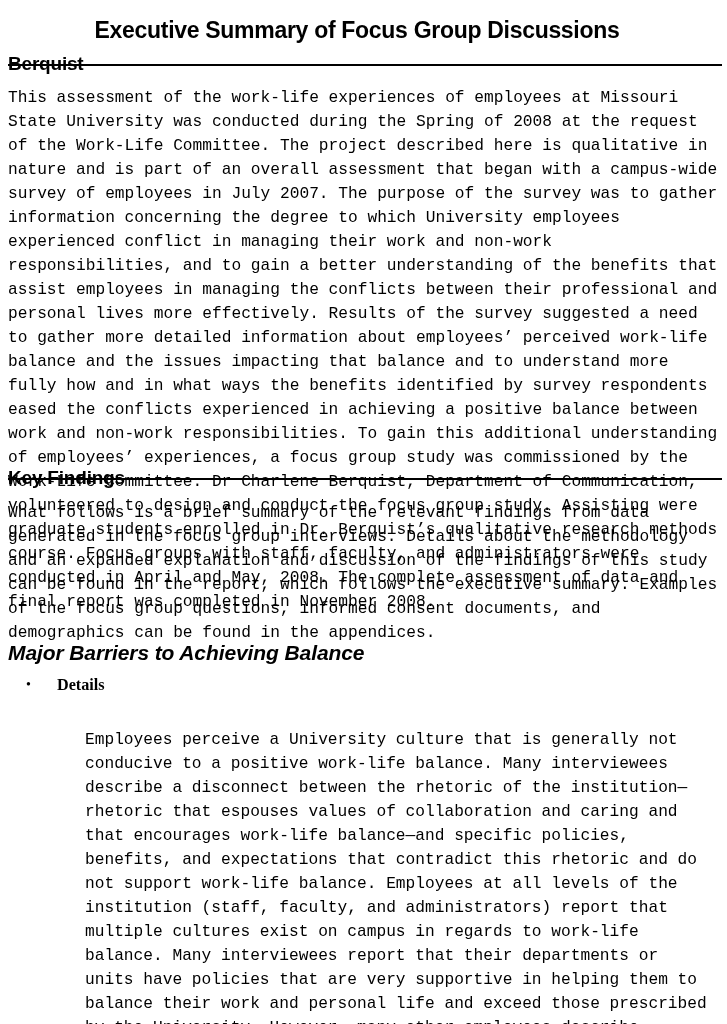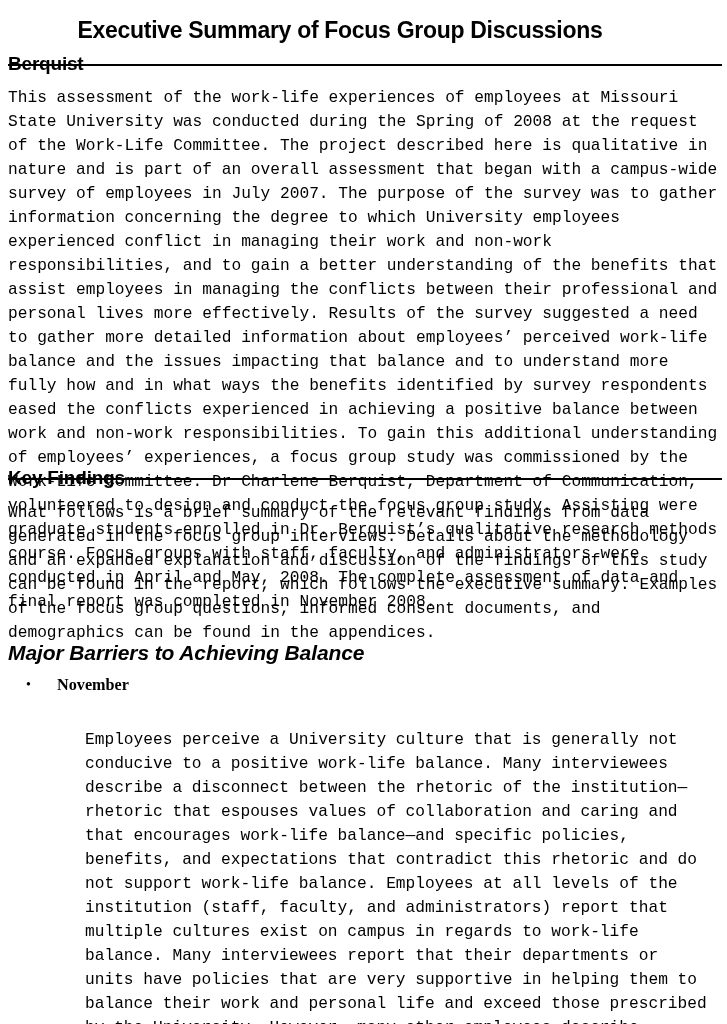--- a/index.html
+++ b/index.html
@@ -20,20 +20,21 @@
     left: 0;
     top: 1px;
     width: 680px;
     text-align: center;
     font-family: "Liberation Sans", "DejaVu Sans", sans-serif;
     font-weight: bold;
     font-size: 23px;
     letter-spacing: -0.3px;
     color: #000000;
     line-height: 28px;
+    padding-left: 17px;
   }
   .section-heading {
     position: absolute;
     left: 8px;
     font-family: "Liberation Sans", "DejaVu Sans", sans-serif;
     font-weight: bold;
     font-size: 19px;
     letter-spacing: -0.2px;
     color: #000000;
     line-height: 22px;
@@ -127,19 +128,19 @@
   <h2 class="section-heading" style="top:451px;">Key Findings</h2>
 
   <div class="rule" style="top:478px;"></div>
 
   <p class="body-text" id="keyfindings-body">What follows is a brief summary of the relevant findings from data generated in the focus group interviews. Details about the methodology and an expanded explanation and discussion of the findings of this study can be found in the report, which follows the executive summary. Examples of the focus group questions, informed consent documents, and demographics can be found in the appendices.</p>
 
   <h3 class="sub-heading">Major Barriers to Achieving Balance</h3>
 
   <div class="bullet-row">
     <span class="bullet-dot">•</span>
-    <span class="bullet-label">November</span>
+    <span class="bullet-label">Details</span>
   </div>
 
   <p class="body-text" id="culture-body">Employees perceive a University culture that is generally not conducive to a positive work-life balance. Many interviewees describe a disconnect between the rhetoric of the institution—rhetoric that espouses values of collaboration and caring and that encourages work-life balance—and specific policies, benefits, and expectations that contradict this rhetoric and do not support work-life balance. Employees at all levels of the institution (staff, faculty, and administrators) report that multiple cultures exist on campus in regards to work-life balance. Many interviewees report that their departments or units have policies that are very supportive in helping them to balance their work and personal life and exceed those prescribed by the University. However, many other employees describe situations where supervisors do not interpret University policies in ways that allow for any flexibility in adapting to or balancing work and family demands.</p>
 
 
 </div>
 
 </body></html>

